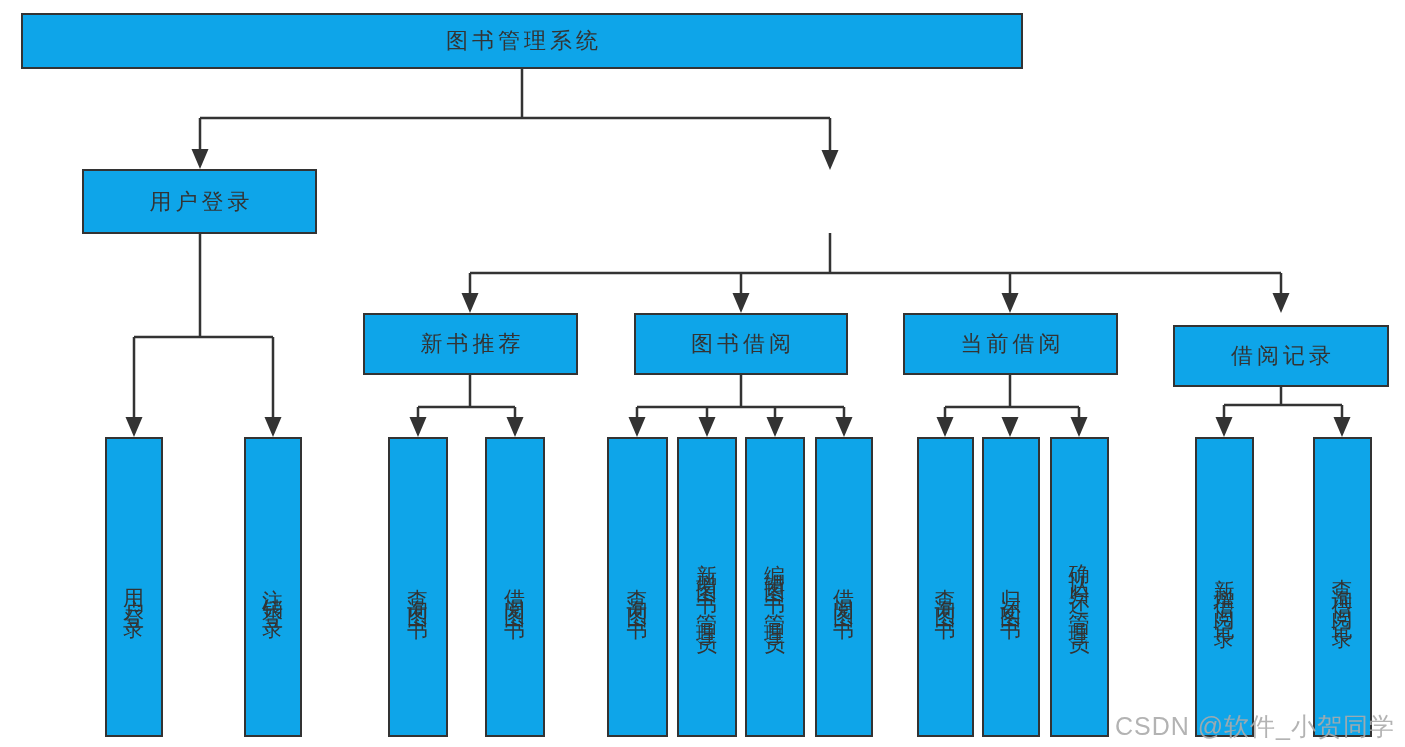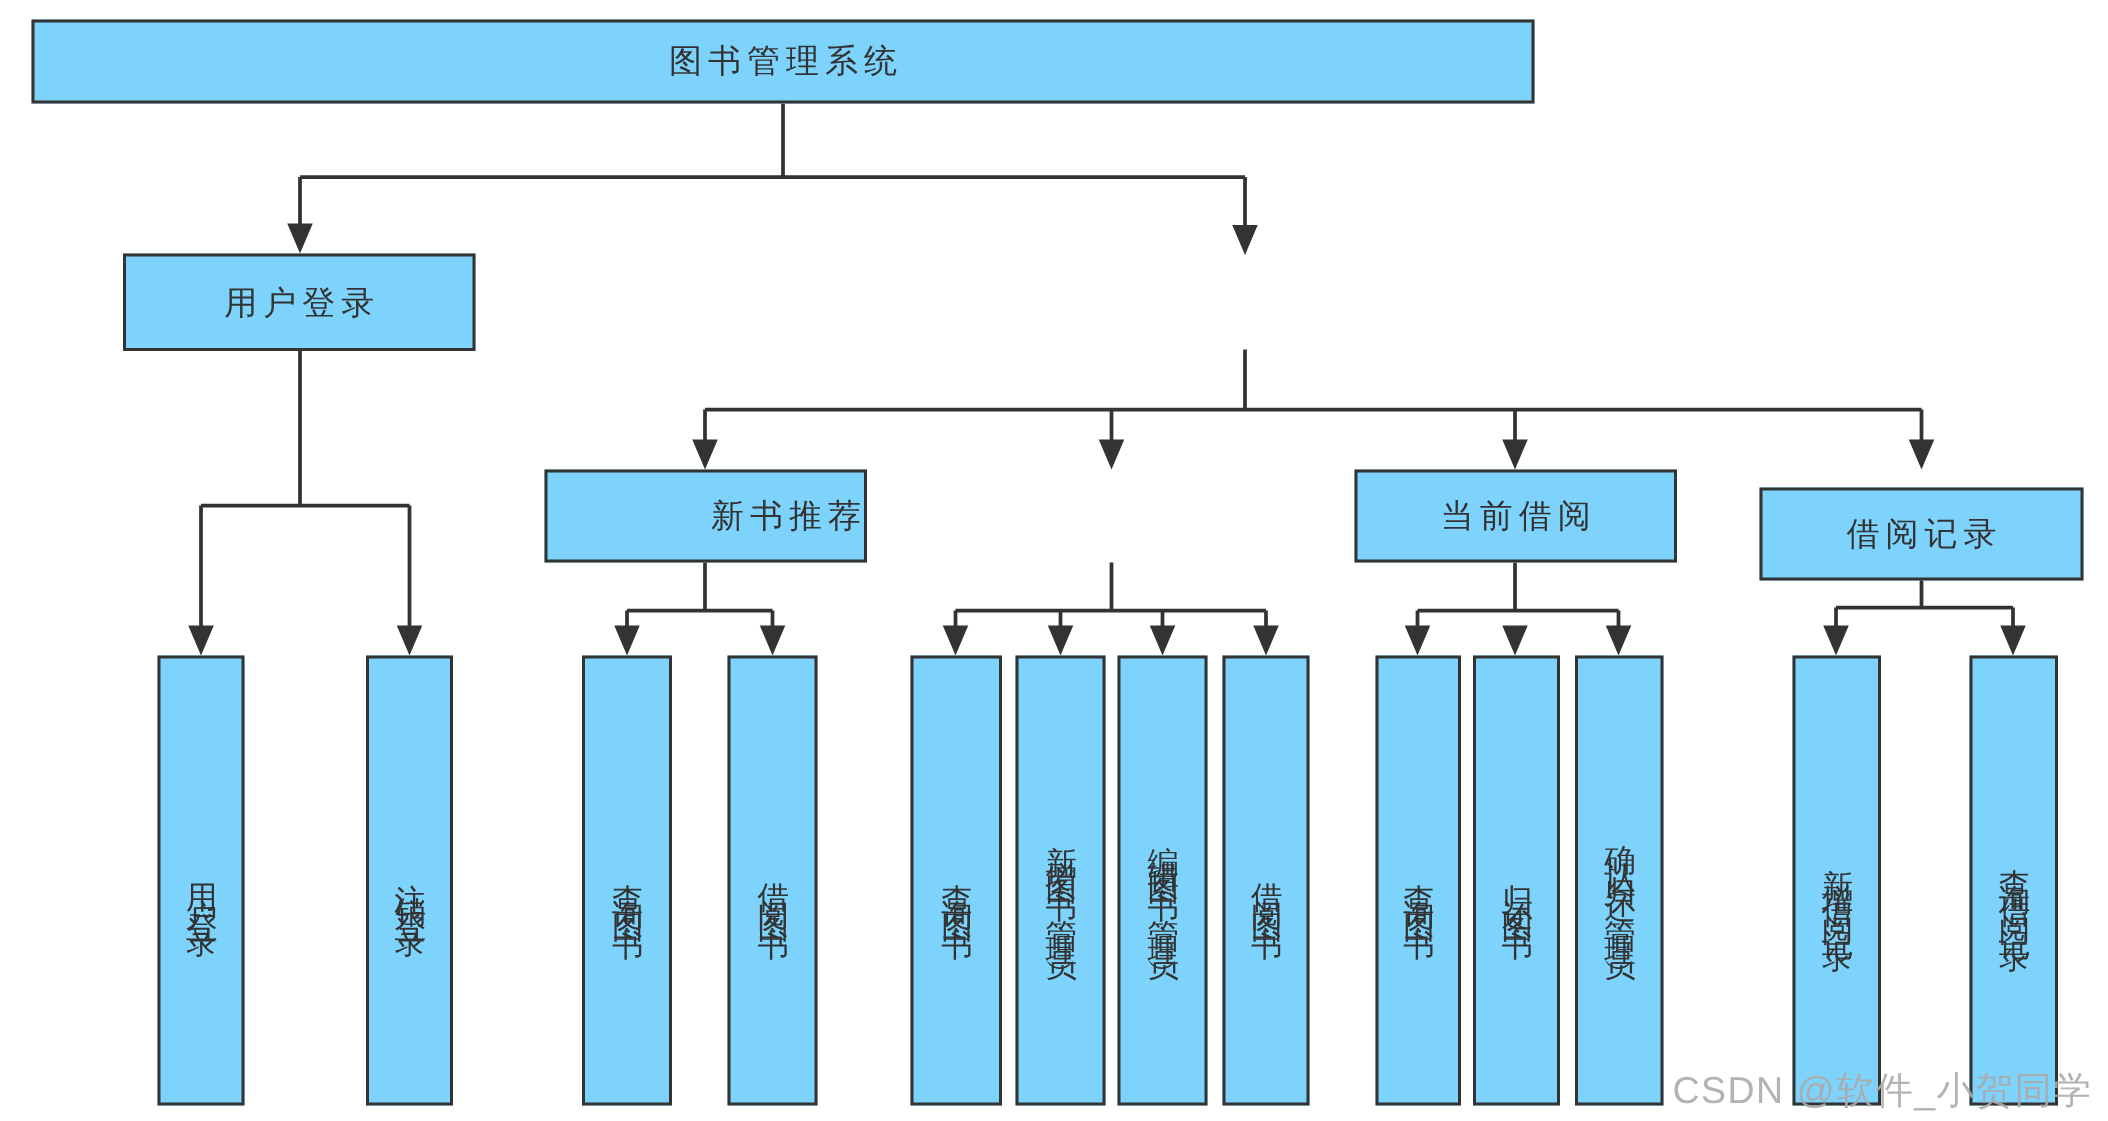--- a/index.html
+++ b/index.html
@@ -14,21 +14,21 @@
   #connector-layer {
     position: absolute;
     left: 0; top: 0;
     width: 1405px; height: 747px;
     z-index: 0;
   }
   .node {
     position: absolute;
     box-sizing: border-box;
     border: 2.5px solid #333333;
-    background: #7dd3fc;
+    background: #0ea5e9;
     display: flex;
     align-items: center;
     justify-content: center;
     color: #333333;
     z-index: 1;
   }
   .hbox {
     font-size: 22px;
     letter-spacing: 4px;
     white-space: nowrap;
@@ -118,22 +118,25 @@
   </svg>
 
   <div class="node hbox" style="left:21px; top:13px; width:1002px; height:56px;">
     <span class="lbl">图书管理系统</span>
   </div>
 
   <div class="node hbox" style="left:82px; top:169px; width:235px; height:65px;">
     <span class="lbl">用户登录</span>
   </div>
 
-  <div class="node hbox" style="left:363px; top:313px; width:215px; height:62px;justify-content:flex-end;">
+  <div class="node hbox" style="left:363px; top:313px; width:215px; height:62px;">
     <span class="lbl">新书推荐</span>
+  </div>
+  <div class="node hbox" style="left:634px; top:313px; width:214px; height:62px;">
+    <span class="lbl">图书借阅</span>
   </div>
   <div class="node hbox" style="left:903px; top:313px; width:215px; height:62px;">
     <span class="lbl">当前借阅</span>
   </div>
   <div class="node hbox" style="left:1173px; top:313px; width:216px; height:62px;margin-top:12px;">
     <span class="lbl">借阅记录</span>
   </div>
 
   <div class="node vbox" style="left:105px; width:58px;">
     <span class="lbl">用户登录</span>

